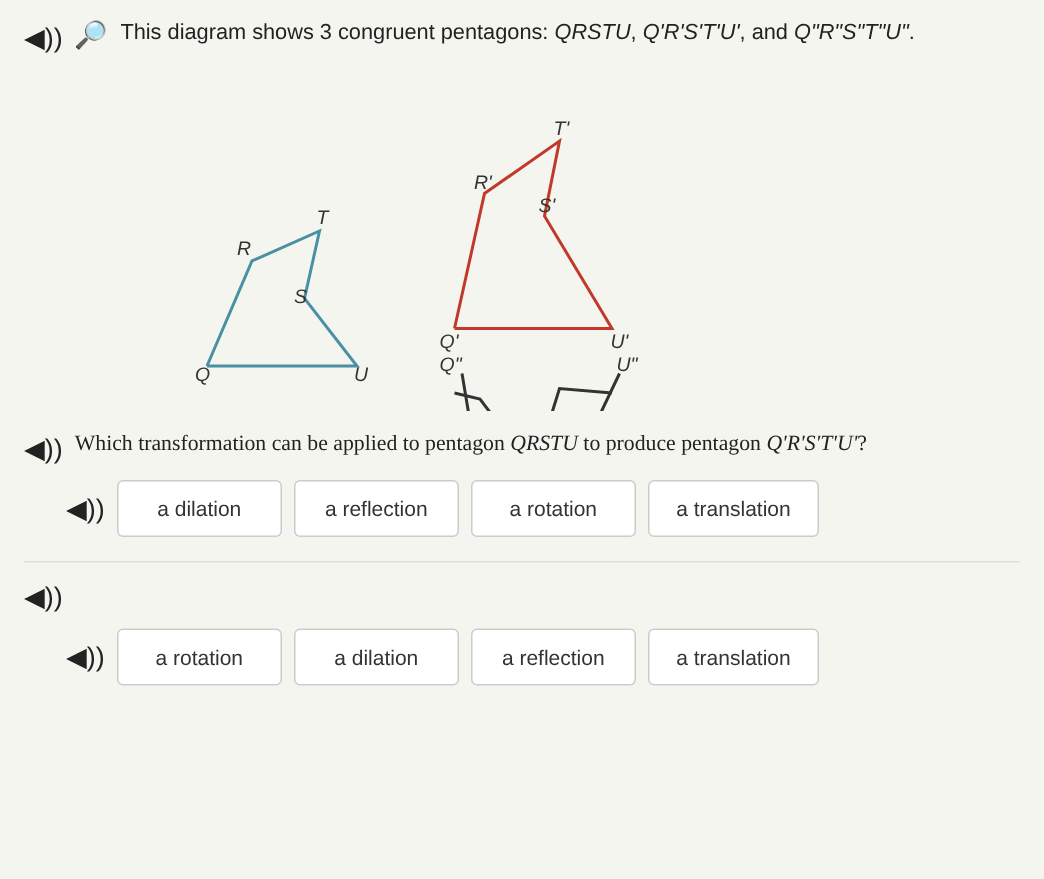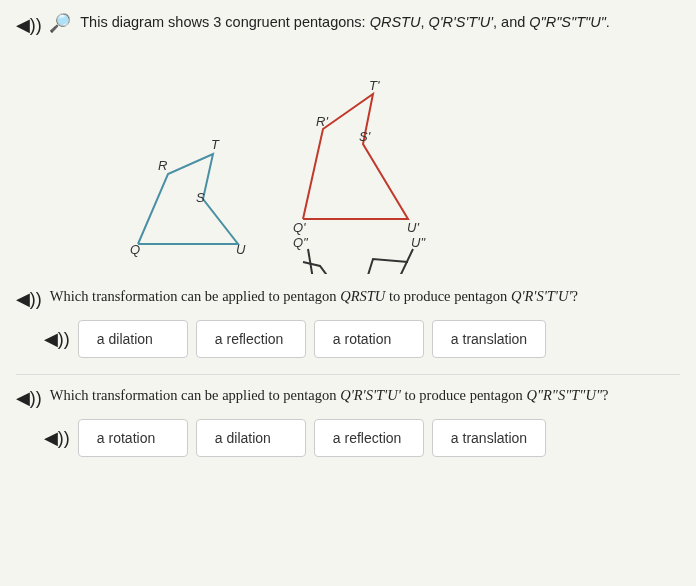--- a/index.html
+++ b/index.html
@@ -56,21 +56,21 @@
       margin-left: 28px;
     }
     .answer-btn {
       background: #fff;
       border: 1px solid #ccc;
       border-radius: 4px;
       padding: 10px 18px;
       font-size: 14px;
       cursor: pointer;
       min-width: 110px;
-      text-align: left;
+      text-align: center;
       color: #333;
     }
     .italic-text {
       font-style: italic;
     }
     .divider {
       border: none;
       border-top: 1px solid #ddd;
       margin: 4px 0 10px 0;
     }
@@ -128,23 +128,20 @@
   <button class="answer-btn">a dilation</button>
   <button class="answer-btn">a reflection</button>
   <button class="answer-btn">a rotation</button>
   <button class="answer-btn">a translation</button>
 </div>
 
 <hr class="divider">
 
 <div class="question-block">
   <span class="speaker-icon">◀))</span>
-  <span class="question-text">
-    Which transformation can be applied to pentagon <span class="italic-text">Q'R'S'T'U'</span> to produce pentagon <span class="italic-text">Q"R"S"T"U"</span>?
-  </span>
 </div>
 
 <div class="answers-row">
   <span style="font-size:18px; line-height:38px;">◀))</span>
   <button class="answer-btn">a rotation</button>
   <button class="answer-btn">a dilation</button>
   <button class="answer-btn">a reflection</button>
   <button class="answer-btn">a translation</button>
 </div>
 

